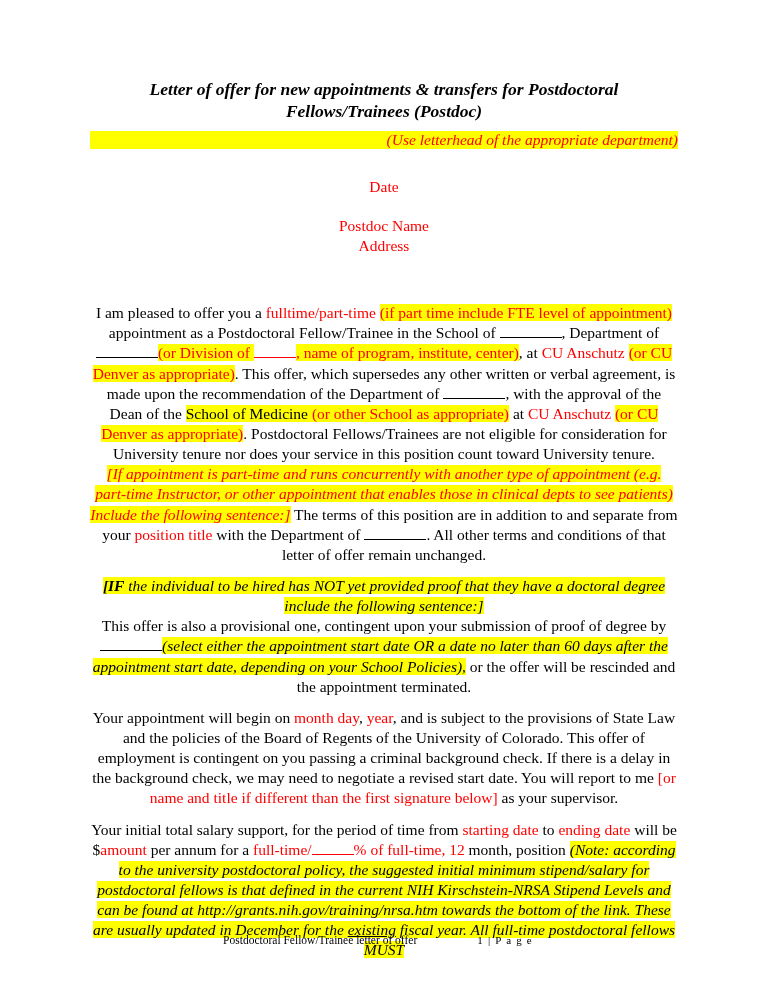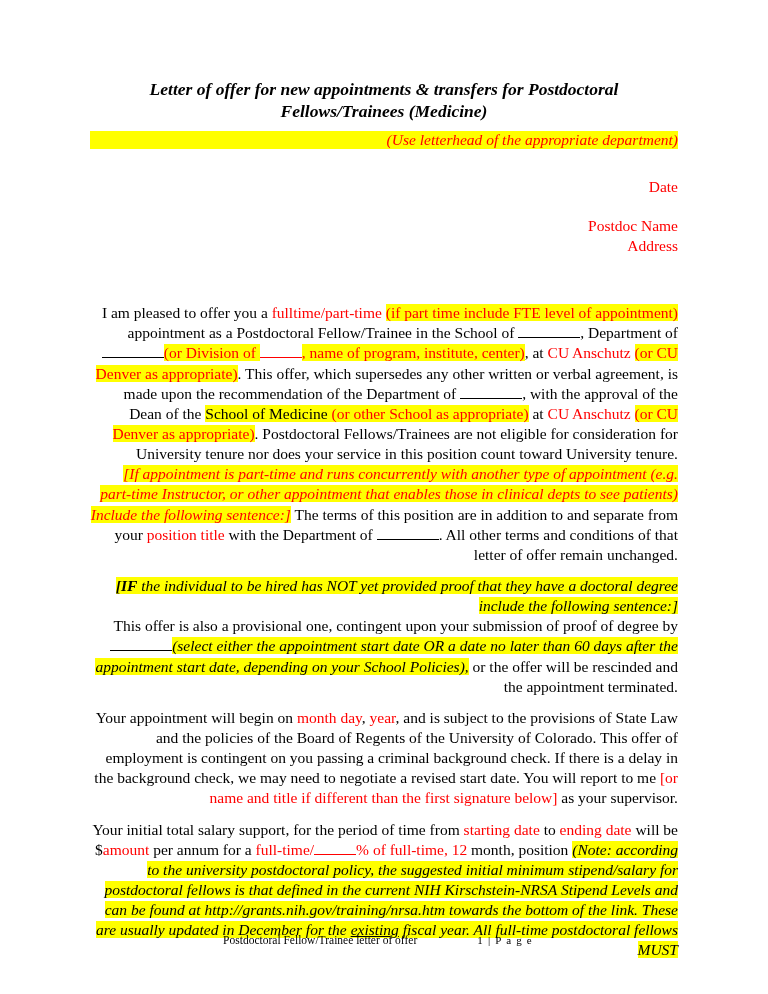--- a/index.html
+++ b/index.html
@@ -40,21 +40,21 @@
   .hl {
     background: #ffff00;
   }
   .red {
     color: #ff0000;
   }
   p {
     font-size: 15.5px;
     line-height: 1.30;
     margin: 0;
-    text-align: right;
+    text-align: center;
   }
   .gap-lg { height: 28px; }
   .gap-md { height: 19px; }
   .gap-sm { height: 11px; }
   .blank {
     display: inline-block;
     border-bottom: 1px solid #000;
     min-width: 62px;
   }
   .blank-red {
@@ -81,21 +81,21 @@
     letter-spacing: 1.2px;
   }
 </style>
 </head>
 <body>
 
 <div class="page">
 
   <div class="title">
     <span>Letter of offer for new appointments &amp; transfers for Postdoctoral</span><br>
-    <span>Fellows/Trainees (Medicine)</span>
+    <span>Fellows/Trainees (Postdoc)</span>
   </div>
 
   <div class="subtitle hl">(Use letterhead of the appropriate department)</div>
 
   <div class="gap-lg"></div>
 
   <p class="red">Date</p>
 
   <div class="gap-md"></div>
 

